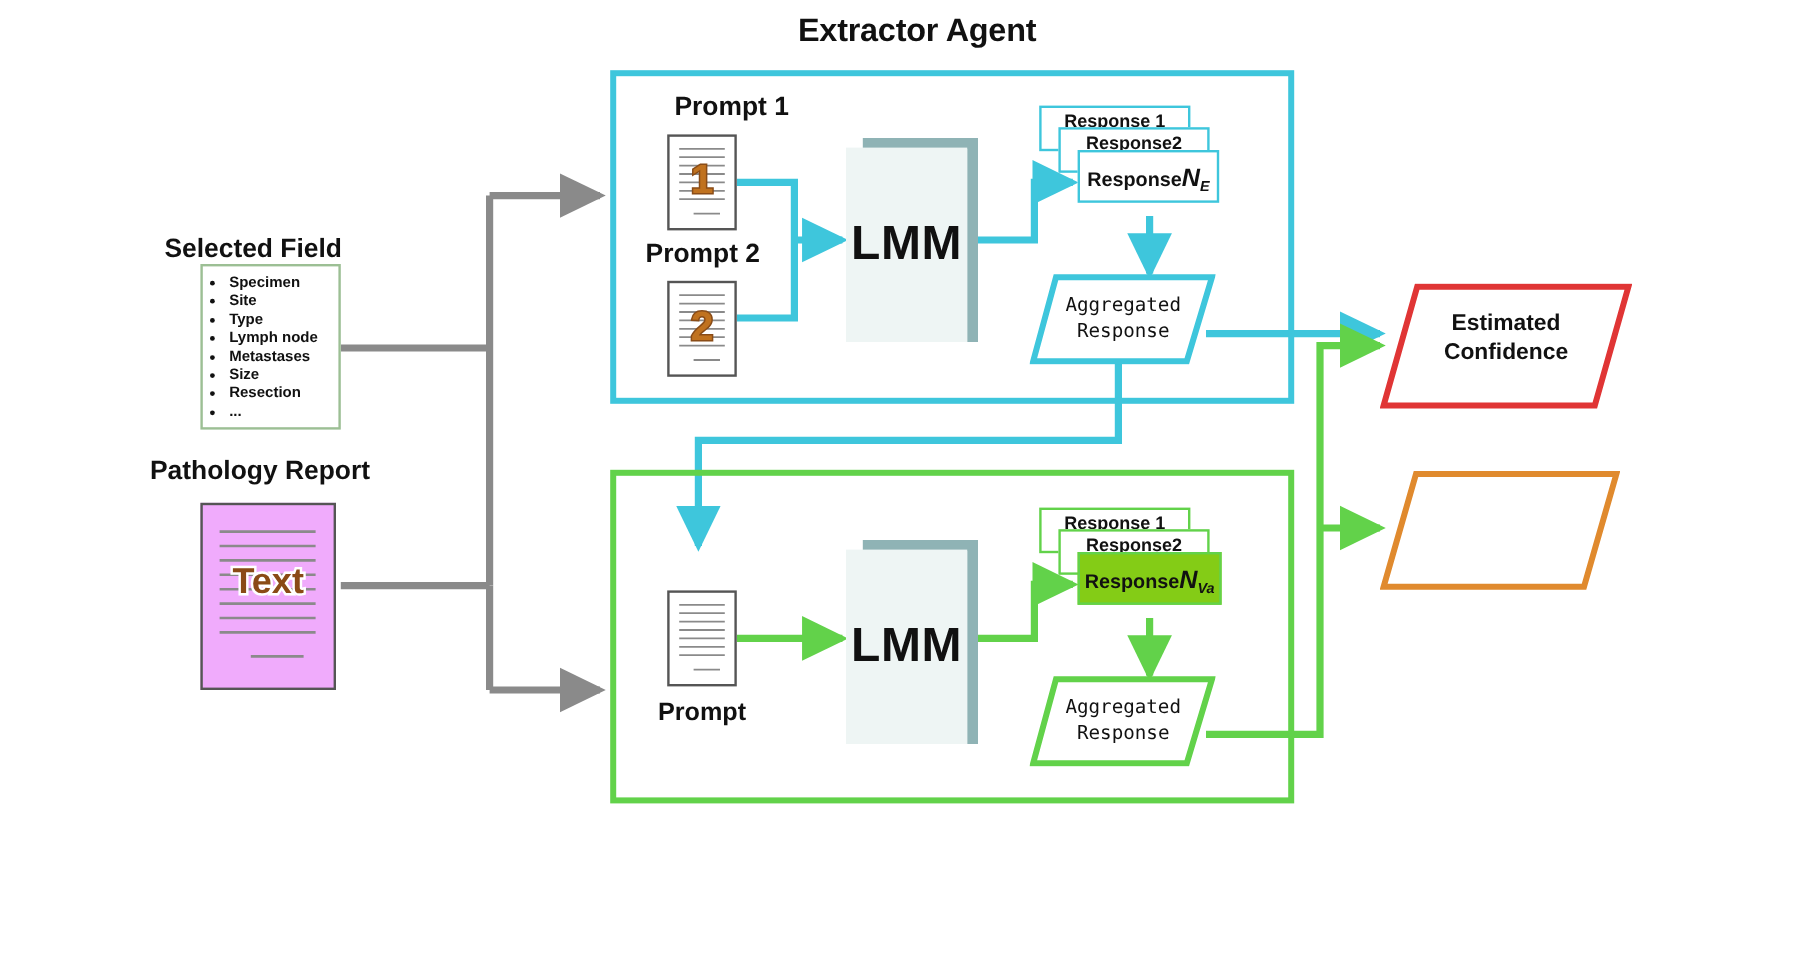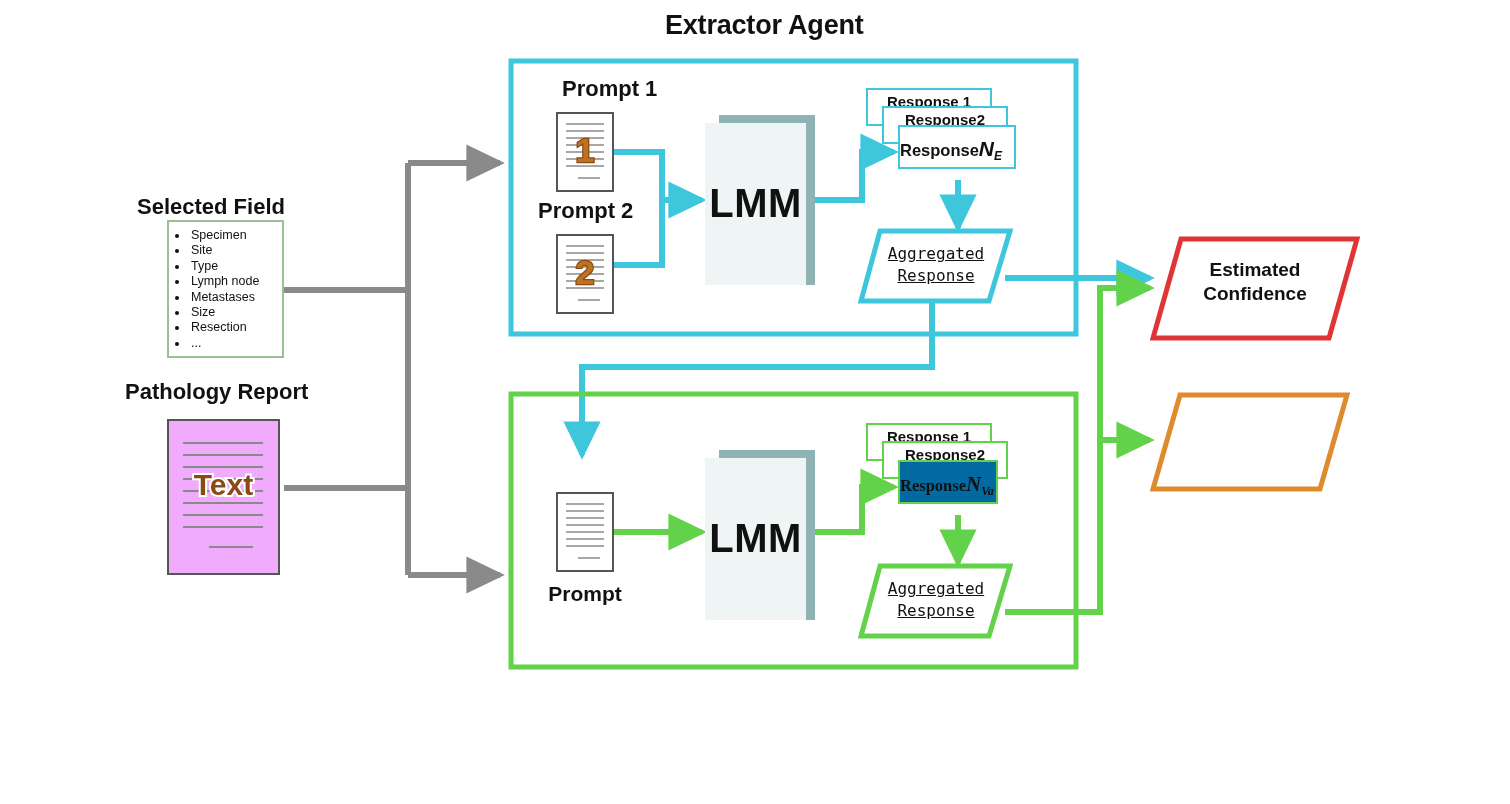--- a/index.html
+++ b/index.html
@@ -5,28 +5,28 @@
   html,body{margin:0;padding:0;background:#ffffff;}
   body{width:1510px;height:804px;position:relative;overflow:hidden;
        font-family:"Liberation Sans", sans-serif;color:#111;}
   #canvas{position:absolute;left:0;top:0;width:1510px;height:804px;}
   .lay{position:absolute;left:0;top:0;width:1510px;height:804px;}
   svg.lay{pointer-events:none;}
   .abs{position:absolute;}
   .ttl{font-weight:bold;font-size:27px;letter-spacing:-0.2px;white-space:nowrap;}
   .hdr{font-weight:bold;font-size:22px;white-space:nowrap;}
   .lmm-label{font-weight:bold;font-size:40px;letter-spacing:0.5px;}
-  .mono{font-family:"DejaVu Sans Mono", monospace;text-decoration:underline;}
-  .field-list{font-weight:normal;font-size:12.5px;line-height:15.4px;
+  .mono{font-family:"DejaVu Sans Mono", monospace;}
+  .field-list{font-weight:bold;font-size:12.5px;line-height:15.4px;
               list-style:disc;margin:0;padding:6px 0 0 20px;}
   .field-list li{padding-left:2px;}
   .par-label{font-weight:bold;font-size:19px;line-height:24px;text-align:center;}
   .agg-label{font-size:16px;line-height:22px;text-align:center;font-weight:normal;}
   .resp-small{font-size:15px;font-weight:bold;text-align:center;}
-  .resp-main{font-size:16.5px;font-weight:bold;white-space:nowrap;}
+  .resp-main{font-size:16.5px;font-weight:bold;text-align:center;white-space:nowrap;}
   .resp-main i{font-style:italic;font-weight:bold;font-size:21px;}
   .resp-main sub{font-style:italic;font-size:12px;font-weight:bold;}
   .docnum{position:absolute;left:0;right:0;text-align:center;
           font-weight:bold;font-size:34px;color:#c0721f;
           -webkit-text-stroke:2.5px #8a4c17;paint-order:stroke fill;}
   .textword{position:absolute;left:0;right:0;text-align:center;
             font-weight:bold;font-size:30px;color:#8a4a16;
             -webkit-text-stroke:4px #ffffff;paint-order:stroke fill;}
   .prompt-label{font-weight:bold;font-size:21px;text-align:center;}
 </style>
@@ -207,21 +207,21 @@
     <div class="abs lmm-label" style="left:0;top:66px;width:101px;text-align:center;">LMM</div>
   </div>
 
   <div class="abs" style="left:866px;top:423px;width:152px;height:95px;">
     <div class="abs" style="left:0;top:0;width:126px;height:38px;border:2.5px solid #62d24a;background:#fff;box-sizing:border-box;">
       <div class="resp-small" style="padding-top:3px;">Response 1</div>
     </div>
     <div class="abs" style="left:16px;top:18px;width:126px;height:38px;border:2.5px solid #62d24a;background:#fff;box-sizing:border-box;">
       <div class="resp-small" style="padding-top:3px;">Response2</div>
     </div>
-    <div class="abs" style="left:32px;top:37px;width:100px;height:44px;border:2.5px solid #62d24a;background:#0369a1;box-sizing:border-box;font-family:Liberation Serif, serif;">
+    <div class="abs" style="left:32px;top:37px;width:120px;height:44px;border:2.5px solid #62d24a;background:#84cc16;box-sizing:border-box;">
       <div class="resp-main" style="padding-top:10px;">
         <span>Response</span><i>N</i><sub>Va</sub>
       </div>
     </div>
   </div>
 
   <svg class="abs" style="left:858px;top:563px;" width="155" height="76" viewBox="0 0 155 76">
     <polygon points="22,3 152,3 131,73 3,73" fill="#ffffff" stroke="#62d24a" stroke-width="5"></polygon>
   </svg>
   <div class="abs agg-label mono" style="left:866px;top:578px;width:140px;">

